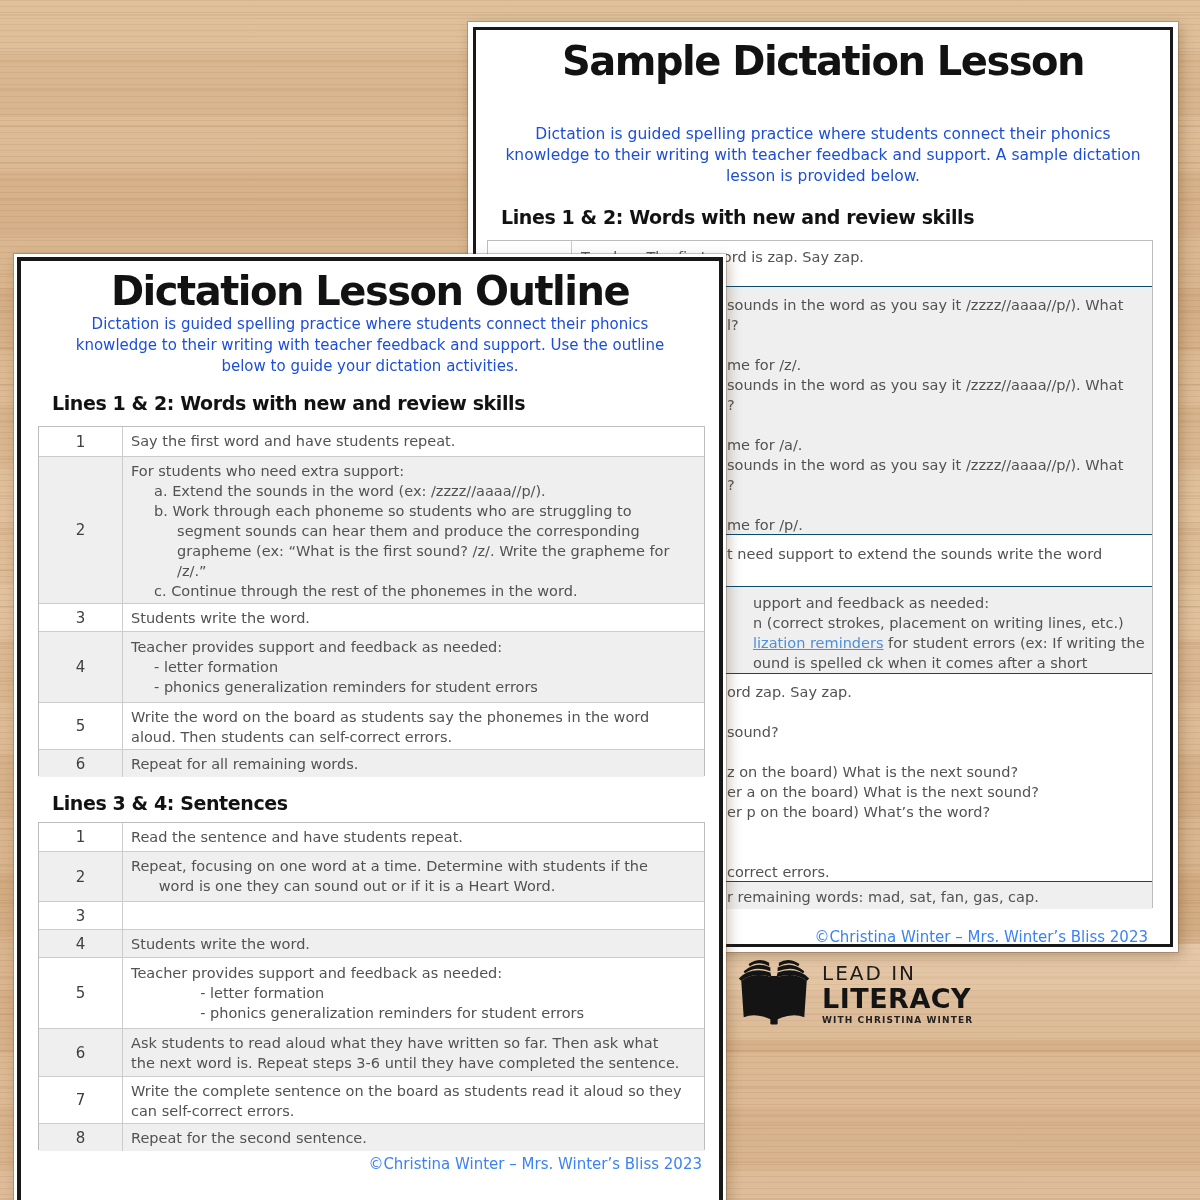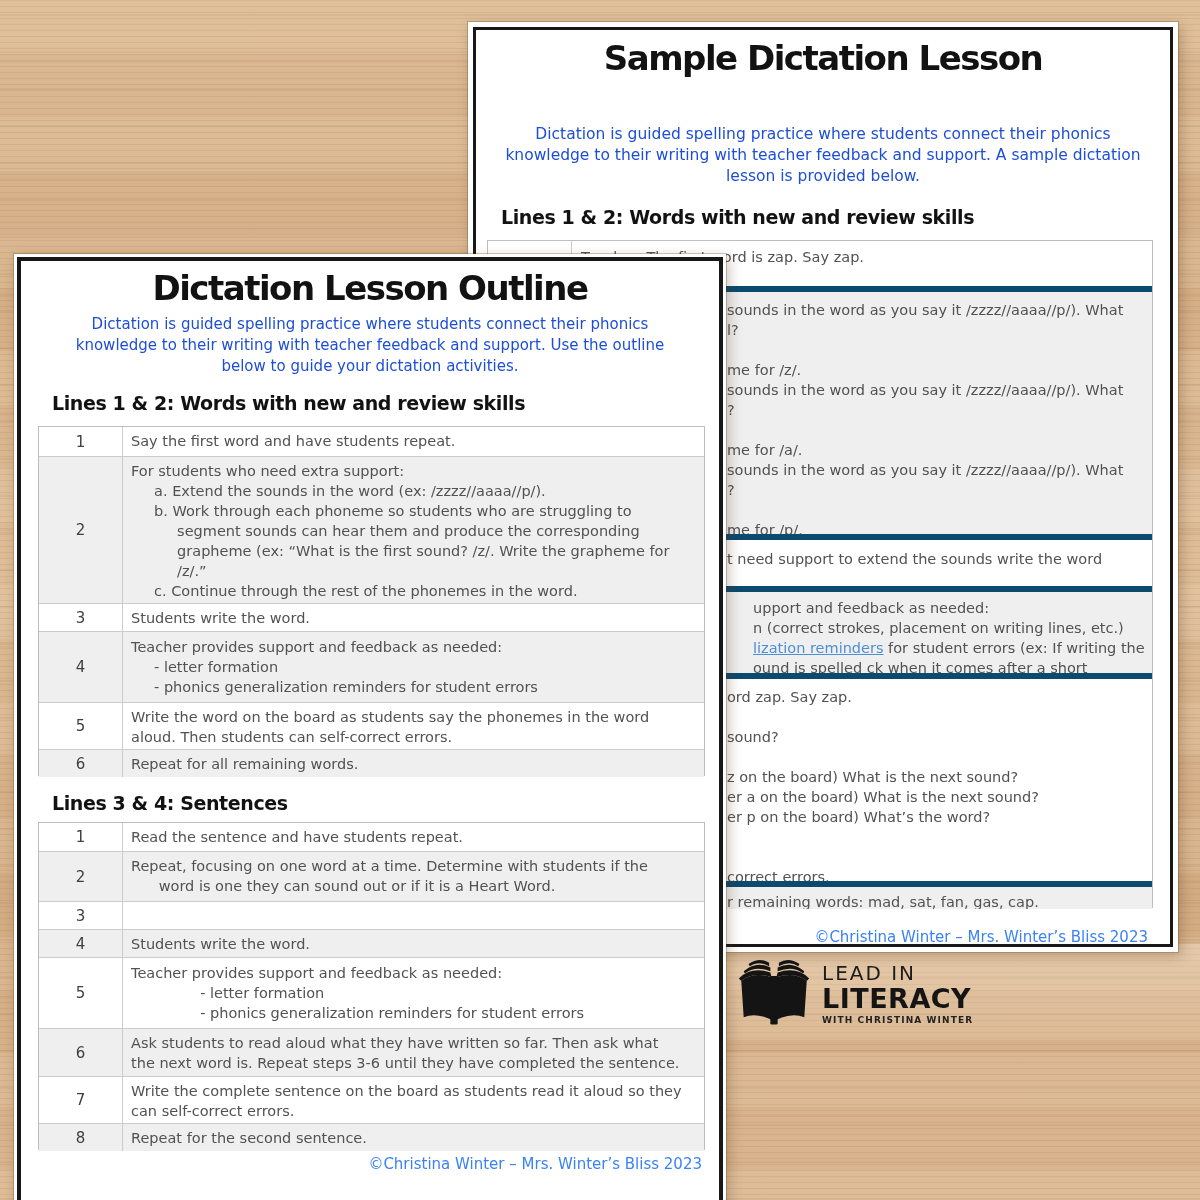--- a/index.html
+++ b/index.html
@@ -13,33 +13,33 @@
       linear-gradient(180deg,#dcba94 0%,#d4ae85 24%,#debd99 47%,#d2ab82 74%,#dab691 100%);}
   .band{position:absolute;left:688px;top:944px;width:512px;height:96px;
     background:linear-gradient(180deg,rgba(255,245,230,0.30),rgba(255,240,220,0.16));}
   .page{position:absolute;background:#ffffff;
     box-shadow:0 0 0 1px rgba(92,62,30,0.28), 3px 4px 12px rgba(84,52,20,0.30);}
   .pborder{position:absolute;border:3px solid #181818;}
   .back .pborder{inset:5px;}
   .front .pborder{inset:3px;border-width:4px;}
   .abs{position:absolute;}
   .ctr{left:0;right:0;text-align:center;}
-  .doc-title{font-weight:800;color:#121212;letter-spacing:-1.5px;font-size:34px;}
+  .doc-title{font-weight:800;color:#121212;letter-spacing:-1.5px;font-size:40px;}
   .doc-sub{color:#2e2e2e;font-size:22px;letter-spacing:-0.5px;}
   .intro{color:#1d4ed8;white-space:pre-line;text-align:center;}
   .sect{font-weight:800;color:#121212;font-size:19px;letter-spacing:-0.4px;}
   .tbl{position:absolute;border:1px solid #bdbdbd;box-sizing:border-box;background:#ffffff;}
   .trow{display:flex;box-sizing:border-box;border-top:1px solid #cccccc;overflow:hidden;}
   .trow:first-child{border-top:none;}
   .trow.alt{background:#efefef;}
   .tnum{width:84px;flex:0 0 84px;display:flex;align-items:center;justify-content:center;
     color:#3f3f3f;font-size:15px;border-right:1px solid #cccccc;box-sizing:border-box;}
   .tcell{flex:1;color:#525252;font-size:14.5px;line-height:20px;white-space:pre-wrap;
     padding:4px 8px 0 8px;box-sizing:border-box;overflow:hidden;}
-  .brow{position:absolute;left:0;right:0;display:flex;box-sizing:border-box;border-top:6px solid #0c4a6e;overflow:hidden;}
+  .brow{position:absolute;left:0;right:0;display:flex;box-sizing:border-box;border-top:1px solid #0c4a6e;overflow:hidden;}
   .brow.first{border-top:none;}
   .brow.alt{background:#efefef;}
   .bcell{flex:1;color:#525252;font-size:14.5px;line-height:20px;white-space:pre-wrap;
     box-sizing:border-box;overflow:hidden;}
   .lnk{color:#4e8fd6;text-decoration:underline;cursor:pointer;}
   .pfooter{position:absolute;color:#3b82f6;font-size:15px;}
   .logo{position:absolute;left:734px;top:950px;width:260px;height:86px;display:flex;align-items:center;}
   .logo-text{margin-left:8px;color:#141414;}
   .logo-l1{font-size:20px;font-weight:500;letter-spacing:2px;color:#1c1c1c;}
   .logo-l2{font-size:27px;font-weight:800;letter-spacing:0.5px;margin-top:-2px;}

